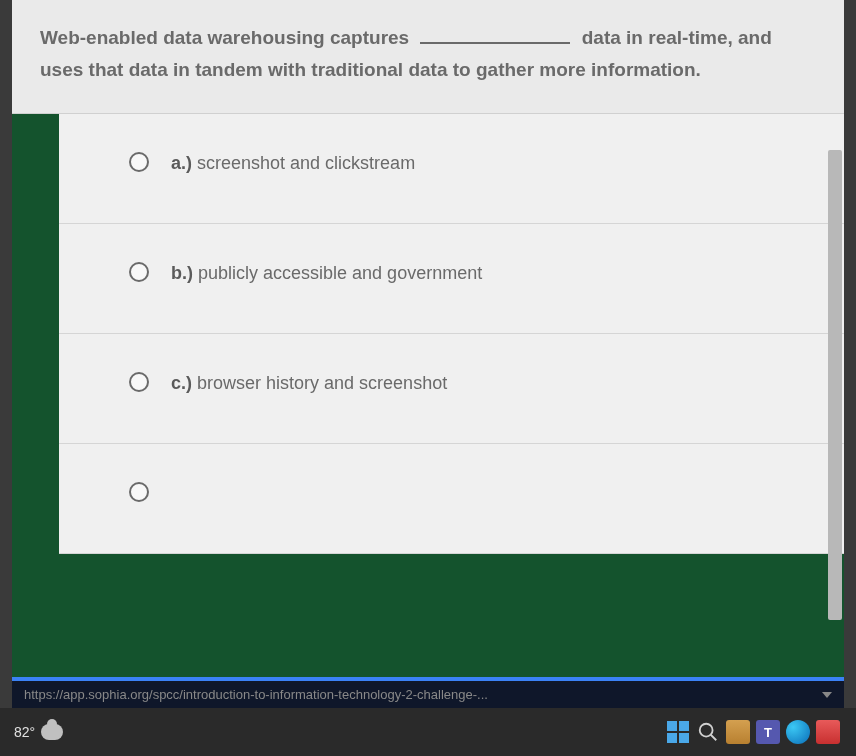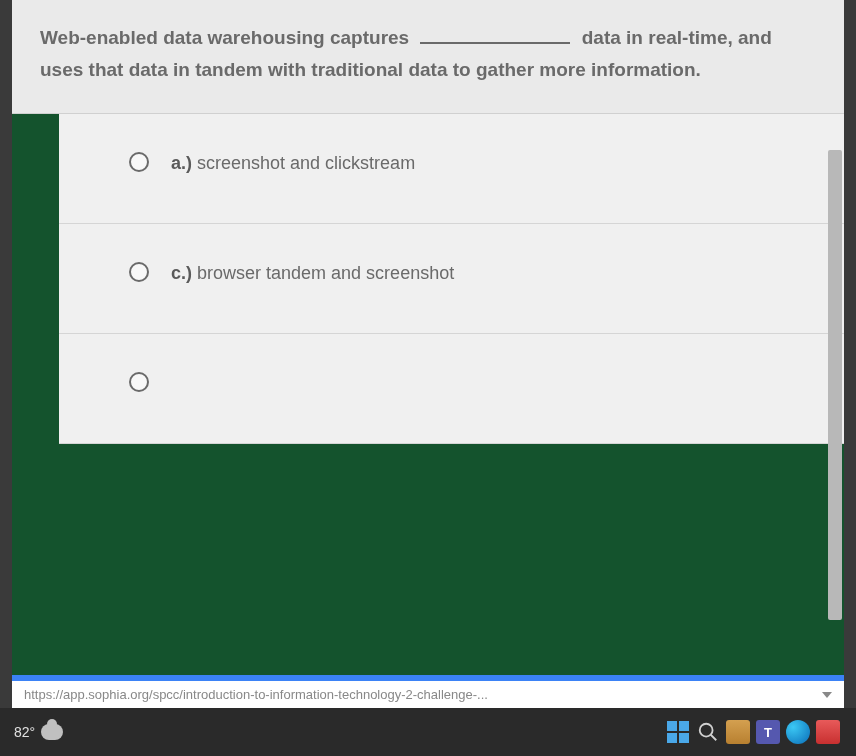--- a/index.html
+++ b/index.html
@@ -78,25 +78,25 @@
       width: 14px;
       height: 470px;
       background: #b8b8b8;
       border-radius: 2px;
     }
     .url-bar {
       position: absolute;
       bottom: 48px;
       left: 12px;
       right: 12px;
-      background: #ffffff;
+      background: #0f172a;
       padding: 6px 12px;
       font-size: 13px;
       color: #888888;
-      border-top: 6px solid #3b82f6;
+      border-top: 4px solid #3b82f6;
       display: flex;
       align-items: center;
       justify-content: space-between;
     }
     .url-dropdown {
       width: 0;
       height: 0;
       border-left: 5px solid transparent;
       border-right: 5px solid transparent;
       border-top: 6px solid #888;
@@ -206,26 +206,33 @@
 
   <div class="options-container">
     <div class="option-row">
       <div class="radio-button"></div>
       <div class="option-text">
         <span class="option-letter">a.)</span>
         <span>screenshot and clickstream</span>
       </div>
     </div>
 
+    <div class="option-row">
+      <div class="radio-button"></div>
+      <div class="option-text">
+        <span class="option-letter">b.)</span>
+        <span>publicly accessible and government</span>
+      </div>
+    </div>
 
     <div class="option-row">
       <div class="radio-button"></div>
       <div class="option-text">
         <span class="option-letter">c.)</span>
-        <span>browser tandem and screenshot</span>
+        <span>browser history and screenshot</span>
       </div>
     </div>
 
     <div class="option-row">
       <div class="radio-button"></div>
     </div>
   </div>
 
   <div class="scrollbar"></div>
 </div>

